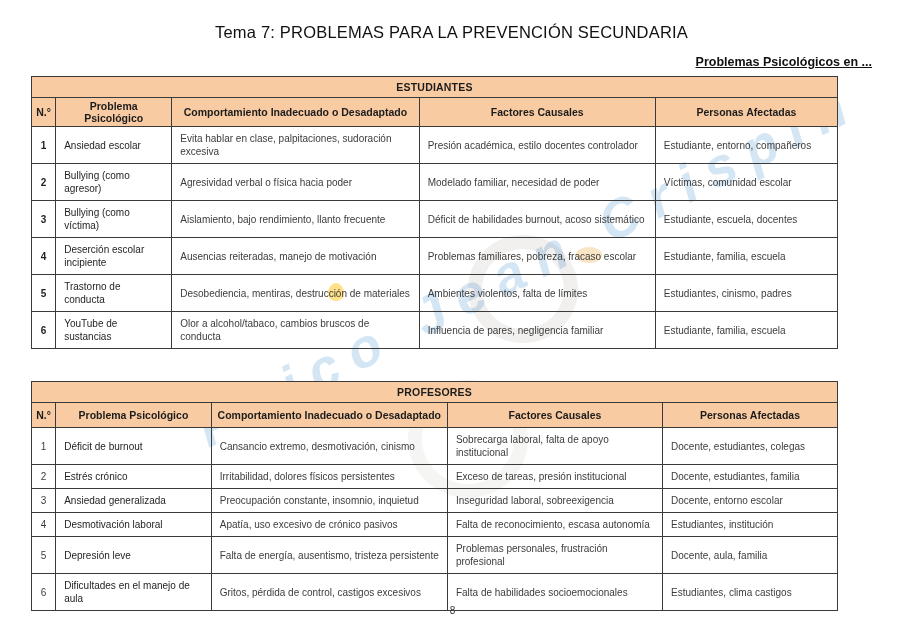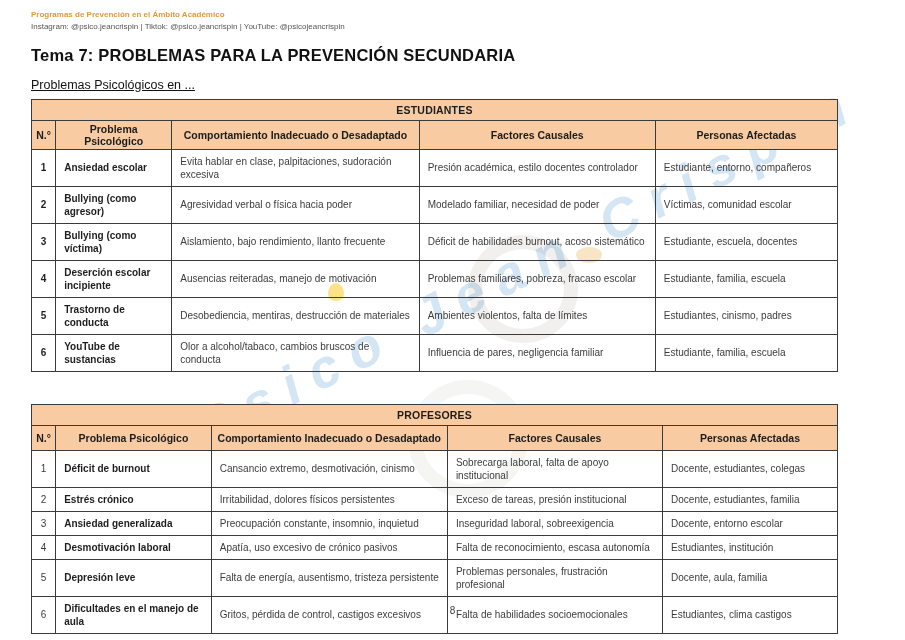--- a/index.html
+++ b/index.html
@@ -28,24 +28,24 @@
     border-radius: 50%; border: 14px solid rgba(120,110,100,0.07); }
   .wm-spark { position: absolute; left: 328px; top: 283px; width: 16px; height: 18px;
     background: rgba(255,200,40,0.55); border-radius: 50% 50% 50% 50% / 60% 60% 40% 40%; }
   .wm-blob { position: absolute; left: 576px; top: 247px; width: 26px; height: 16px;
     background: rgba(235,180,90,0.35); border-radius: 50%; }
 
   
   .doc-header { line-height: 1.35; }
   .program-line { font-size: 8px; font-weight: bold; color: #dd9a3a; }
   .social-line { font-size: 8px; color: #555; margin-top: 1px; }
-  .main-title { text-align: left; font-size: 16.5px; font-weight: bold; color: #111;
+  .main-title { text-align: center; font-size: 16.5px; font-weight: normal; color: #111;
     margin-top: 13px; letter-spacing: 0.2px; }
-  .section-subtitle { font-size: 12.5px; font-weight: normal; color: #111;
-    text-decoration: underline; margin-top: 13px; }
+  .section-subtitle { font-size: 12.5px; font-weight: bold; color: #111;
+    text-decoration: underline; margin-top: 13px; text-align: right; }
 
   
   table.data-table {
     width: 807px; border-collapse: collapse; table-layout: fixed;
     background: transparent; border: 1.6px solid #2e2e2e;
   }
   .tbl-1 { margin-top: 7px; border-radius: 6px; }
   .tbl-2 { margin-top: 32px; padding-left: 45px; }
   .data-table th, .data-table td { border: 1px solid #3a3a3a; }
   .band-row th {
@@ -54,21 +54,21 @@
   }
   .cols-row th {
     background: #f8cba2; font-size: 10.5px; font-weight: bold; color: #1c1c1c;
     height: 25px; text-align: center; padding: 2px 4px;
   }
   .data-table td {
     font-size: 10px; color: #3c3c3c; padding: 5px 8px; line-height: 1.3;
     background: transparent; vertical-align: middle; height: 22px;
   }
   td.cell-n { text-align: center; padding: 5px 2px; }
-  td.cell-problema { font-weight: bold; color: #1e1e1e; }
+  td.cell-problema { font-weight: normal; color: #1e1e1e; }
   table.bold-n td.cell-n { font-weight: bold; color: #1e1e1e; }
 
   
   .tbl-1 .c0 { width: 3.0%; }  .tbl-1 .c1 { width: 14.4%; } .tbl-1 .c2 { width: 30.7%; }
   .tbl-1 .c3 { width: 29.3%; } .tbl-1 .c4 { width: 22.6%; }
   .tbl-2 .c0 { width: 3.0%; }  .tbl-2 .c1 { width: 19.3%; } .tbl-2 .c2 { width: 29.3%; }
   .tbl-2 .c3 { width: 26.7%; } .tbl-2 .c4 { width: 21.7%; }
 
   .page-number {
     position: absolute; left: 0; right: 0; top: 605px; text-align: center;
@@ -81,24 +81,20 @@
 <div class="watermark-layer">
   <div class="wm-text">Psico Jean Crispin</div>
   <div class="wm-ring1"></div>
   <div class="wm-ring2"></div>
   <div class="wm-spark"></div>
   <div class="wm-blob"></div>
 </div>
 
 <div class="page">
 
-  <div class="doc-header">
-    <div class="program-line">Programas de Prevención en el Ámbito Académico</div>
-    <div class="social-line">Instagram: @psico.jeancrispin | Tiktok: @psico.jeancrispin | YouTube: @psicojeancrispin</div>
-  </div>
 
   <div class="main-title">Tema 7: PROBLEMAS PARA LA PREVENCIÓN SECUNDARIA</div>
   <div class="section-subtitle">Problemas Psicológicos en ...</div>
 
   <table class="data-table tbl-1 bold-n">
     <colgroup>
       <col class="c0">
         <col class="c1">
         <col class="c2">
         <col class="c3">

